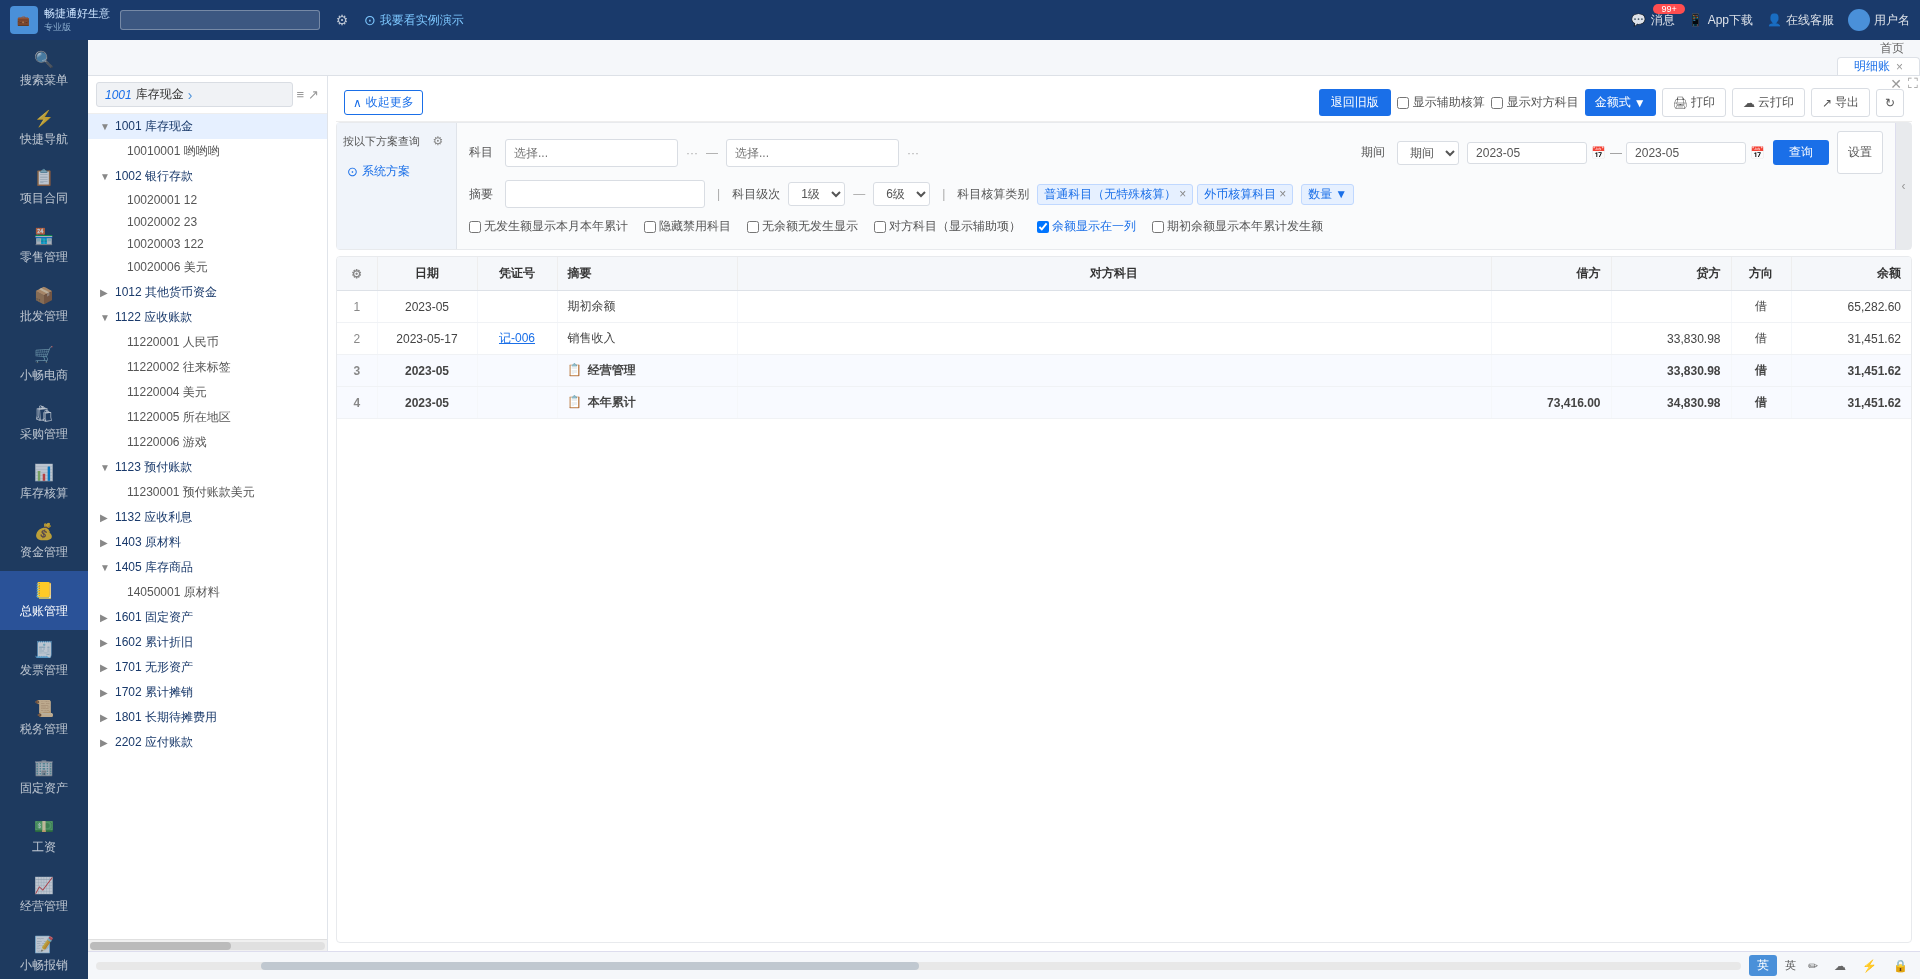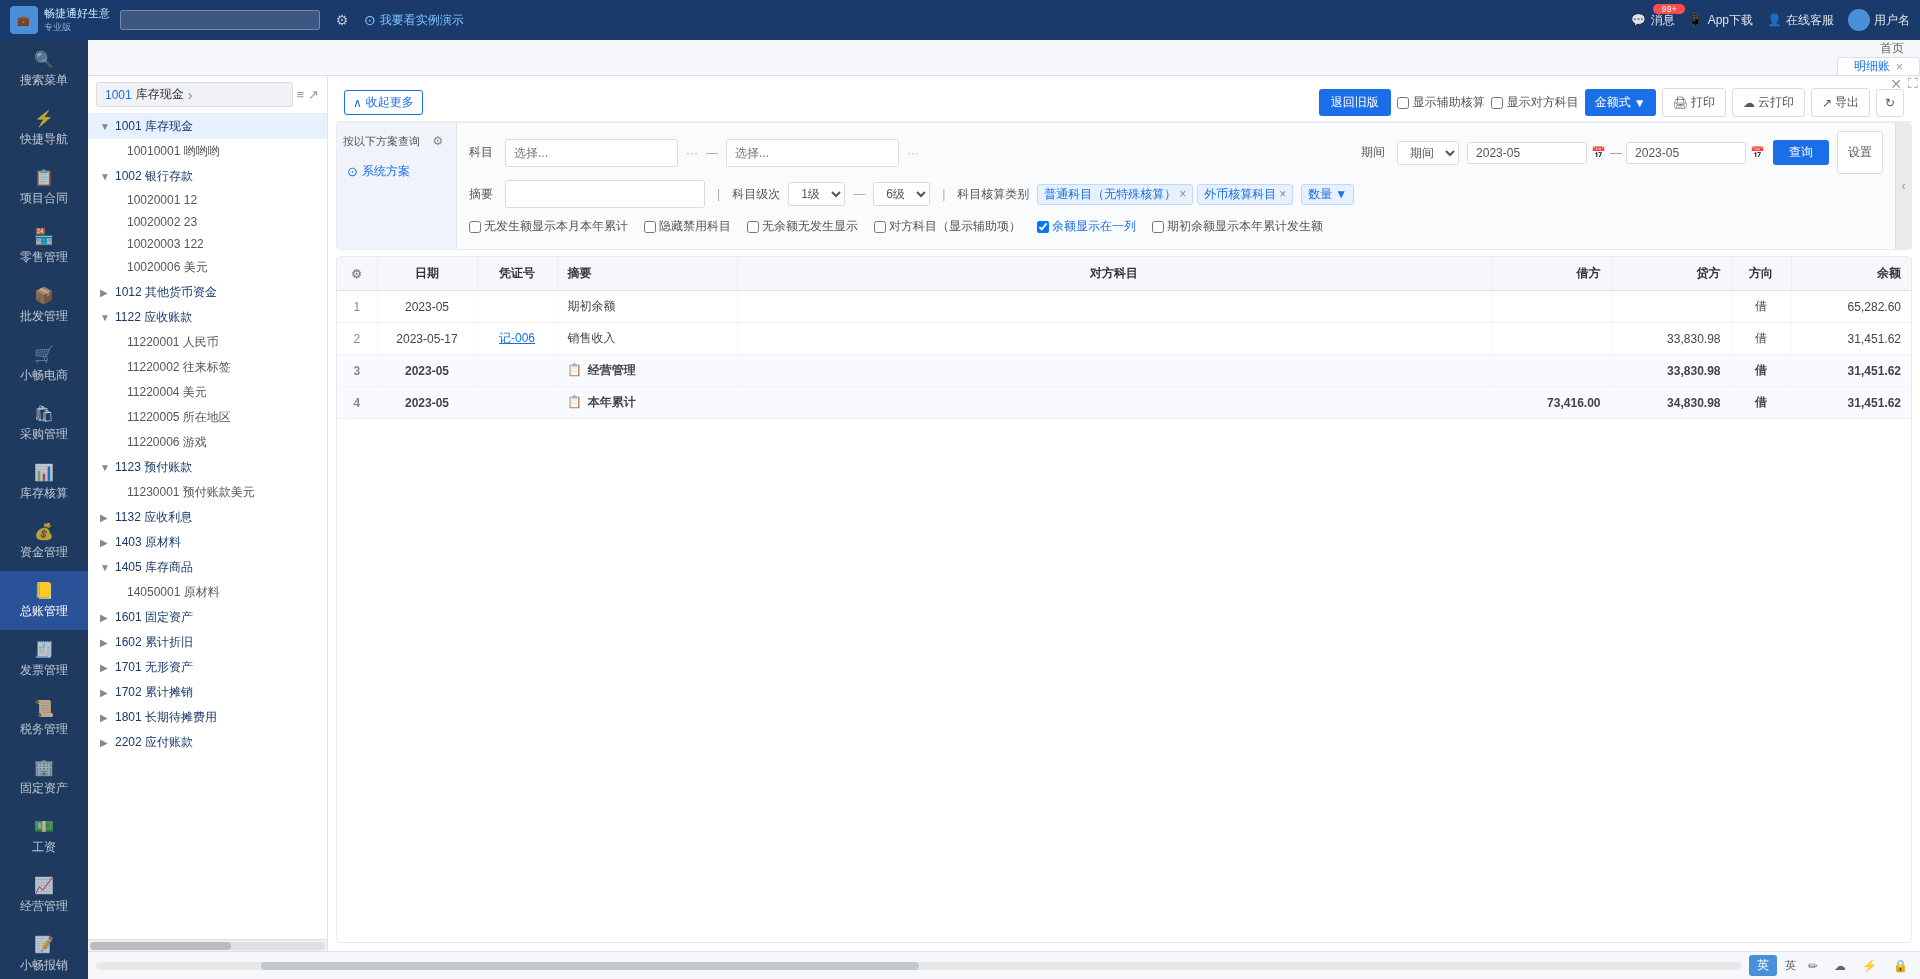--- a/index.html
+++ b/index.html
@@ -259,21 +259,21 @@
         <span style="font-size:14px;color:#999;margin-left:6px;">⛶</span>
       </div>
     </div>
 
     <div class="content-main">
 
       <div class="left-panel">
         <div class="left-panel-header">
 
           <div class="account-selector" style="flex:1;">
-            <span style="color:#1a6fe8;font-weight:500;">1001</span>
+            <span style="color:#1a6fe8;font-weight:500;font-style:italic;">1001</span>
             <span style="color:#333;">库存现金</span>
             <span class="account-selector-arrow">›</span>
           </div>
           <div class="left-panel-icons">
             <span class="left-panel-icon">≡</span>
             <span class="left-panel-icon">↗</span>
           </div>
         </div>
         <div class="tree-area">
 

